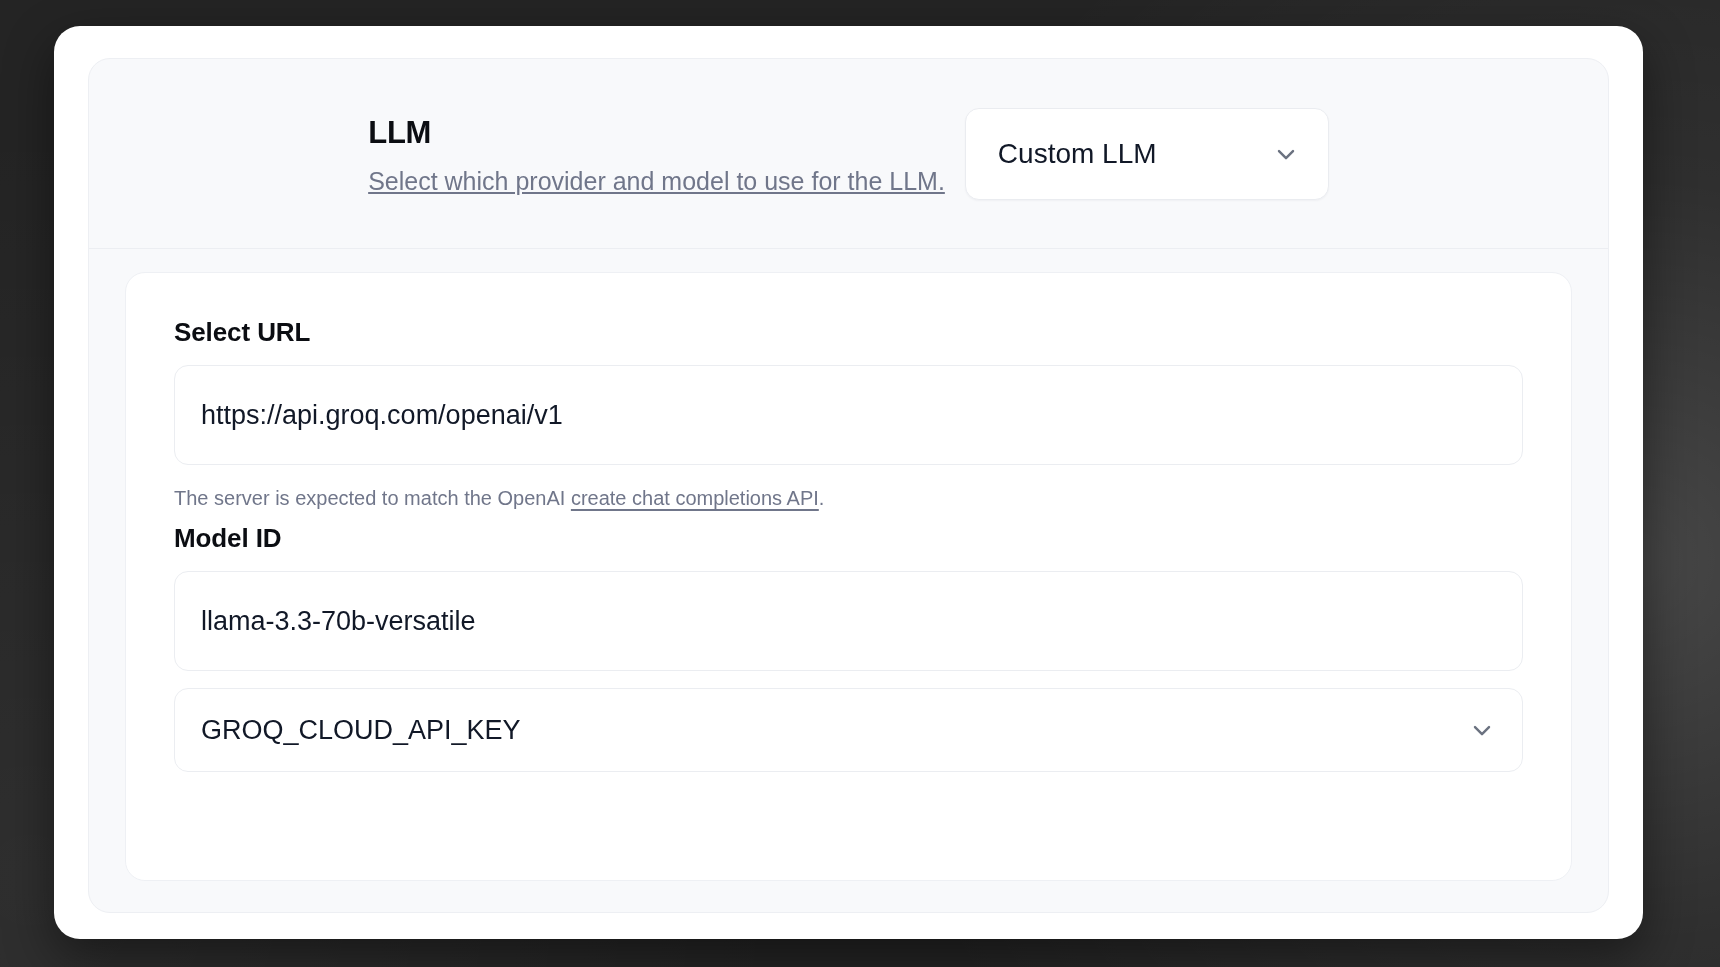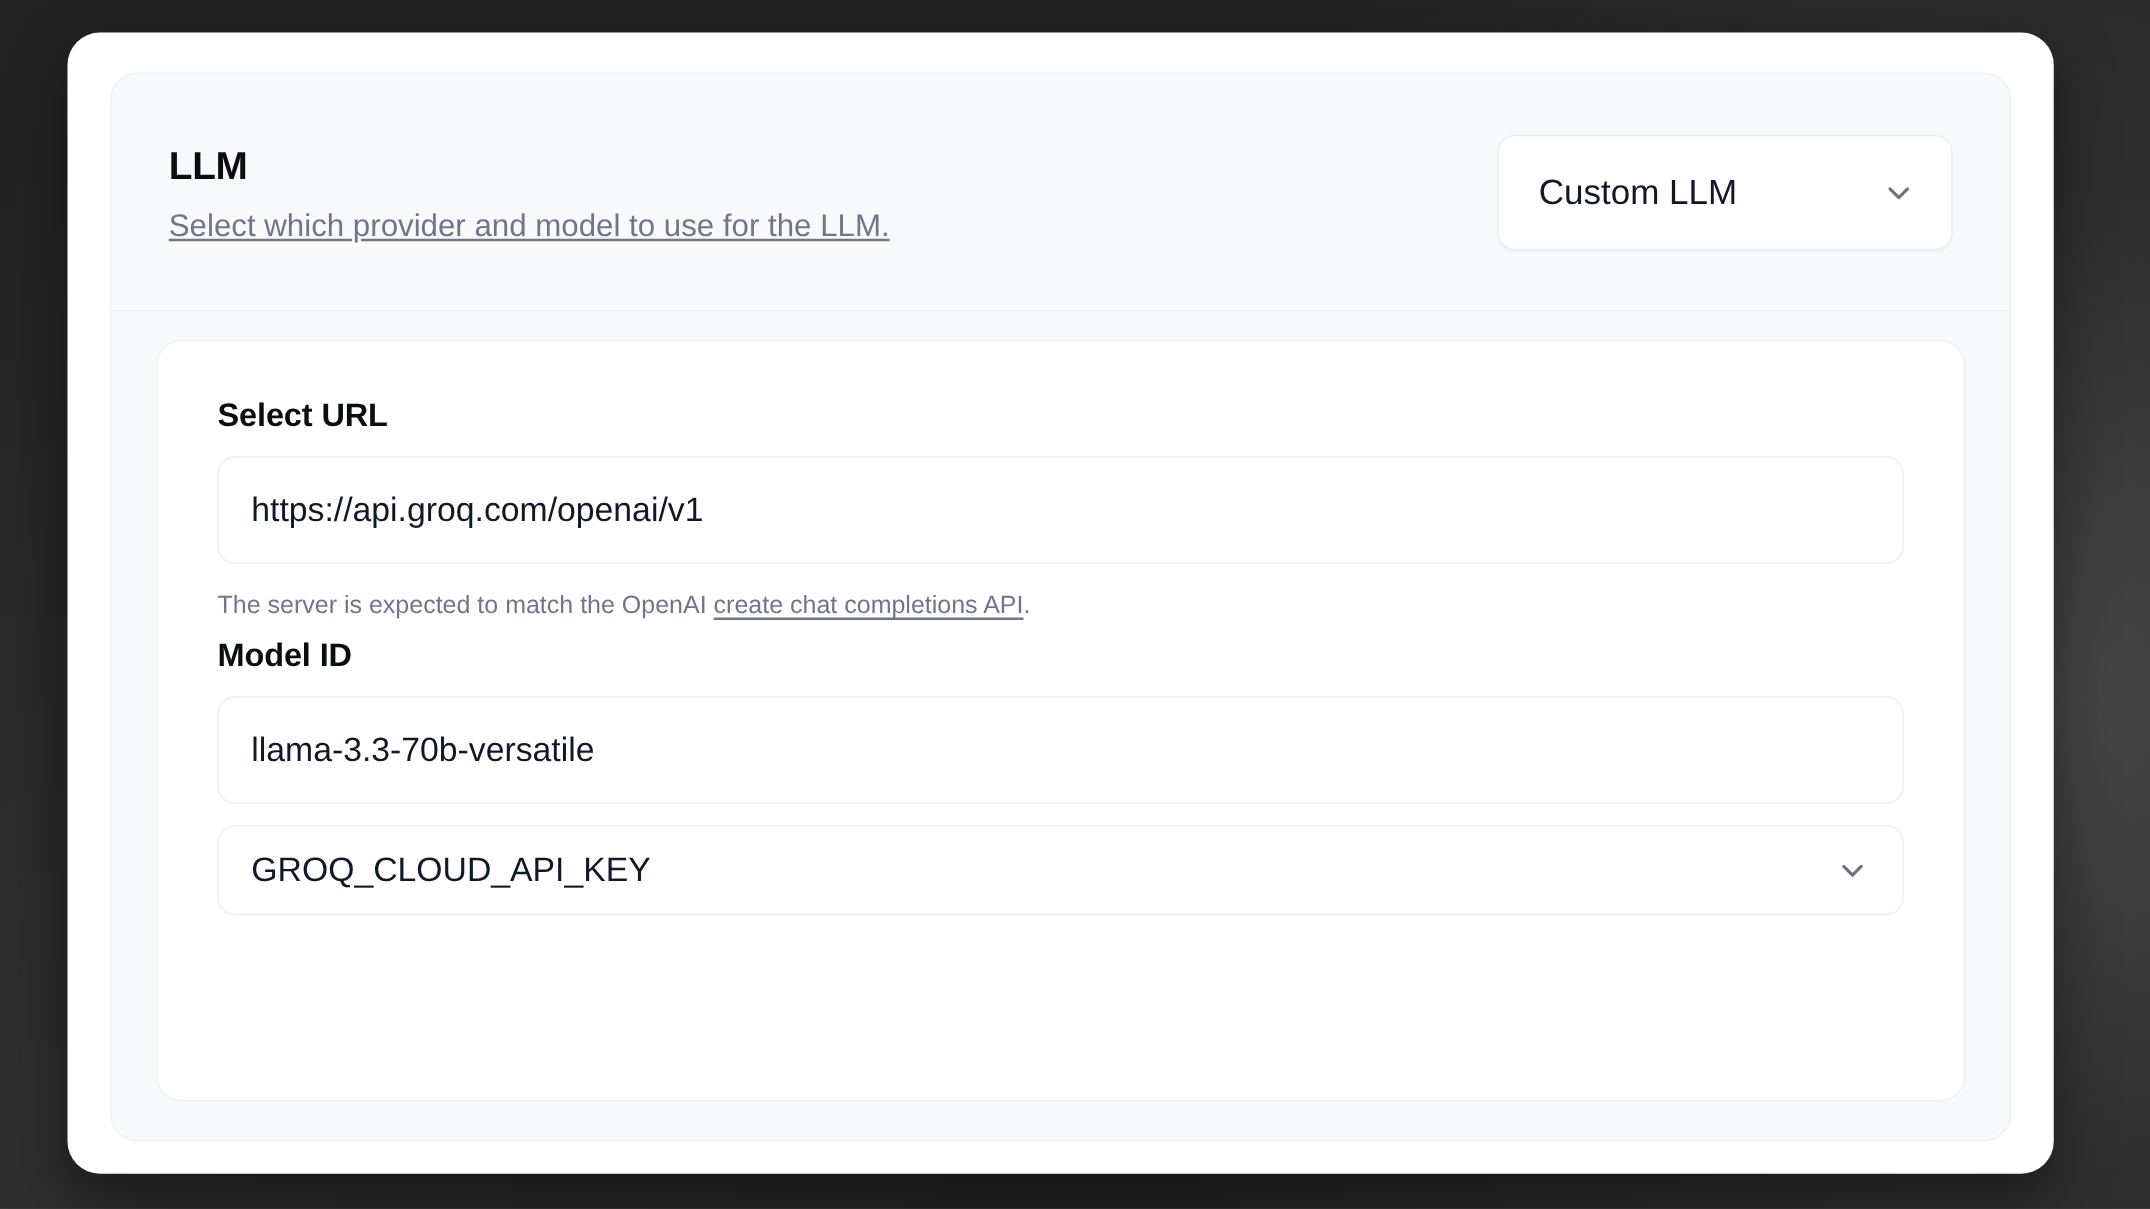--- a/index.html
+++ b/index.html
@@ -51,21 +51,21 @@
     overflow: hidden;
   }
 
   
   .panel-header {
     position: relative;
     height: 190px;
     padding: 0 46px;
     display: flex;
     align-items: center;
-    justify-content: space-between;
+    justify-content: center;
     border-bottom: 1px solid #eceef2;
     gap: 20px;
   }
 
   .header-text { padding-top: 4px; }
 
   .panel-title {
     font-size: 31px;
     font-weight: 700;
     color: #0b0d12;
@@ -131,21 +131,21 @@
 
   .field-label {
     font-size: 26px;
     font-weight: 700;
     color: #0b0d12;
     letter-spacing: -0.1px;
   }
 
   .text-input {
     margin-top: 17px;
-    height: 86px;
+    height: 100px;
     background: #ffffff;
     border: 1px solid #ebedf1;
     border-radius: 14px;
     display: flex;
     align-items: center;
     padding: 0 26px;
     cursor: text;
   }
 
   .text-input .value {
@@ -165,21 +165,21 @@
     text-decoration: underline;
     text-underline-offset: 4px;
     cursor: pointer;
   }
 
   .field-block { margin-bottom: 0; }
   .field-block + .field-block { margin-top: 12px; }
 
   .select-input {
     margin-top: 17px;
-    height: 72px;
+    height: 84px;
     background: #ffffff;
     border: 1px solid #ebedf1;
     border-radius: 14px;
     display: flex;
     align-items: center;
     justify-content: space-between;
     padding: 0 26px;
     cursor: pointer;
   }
 

